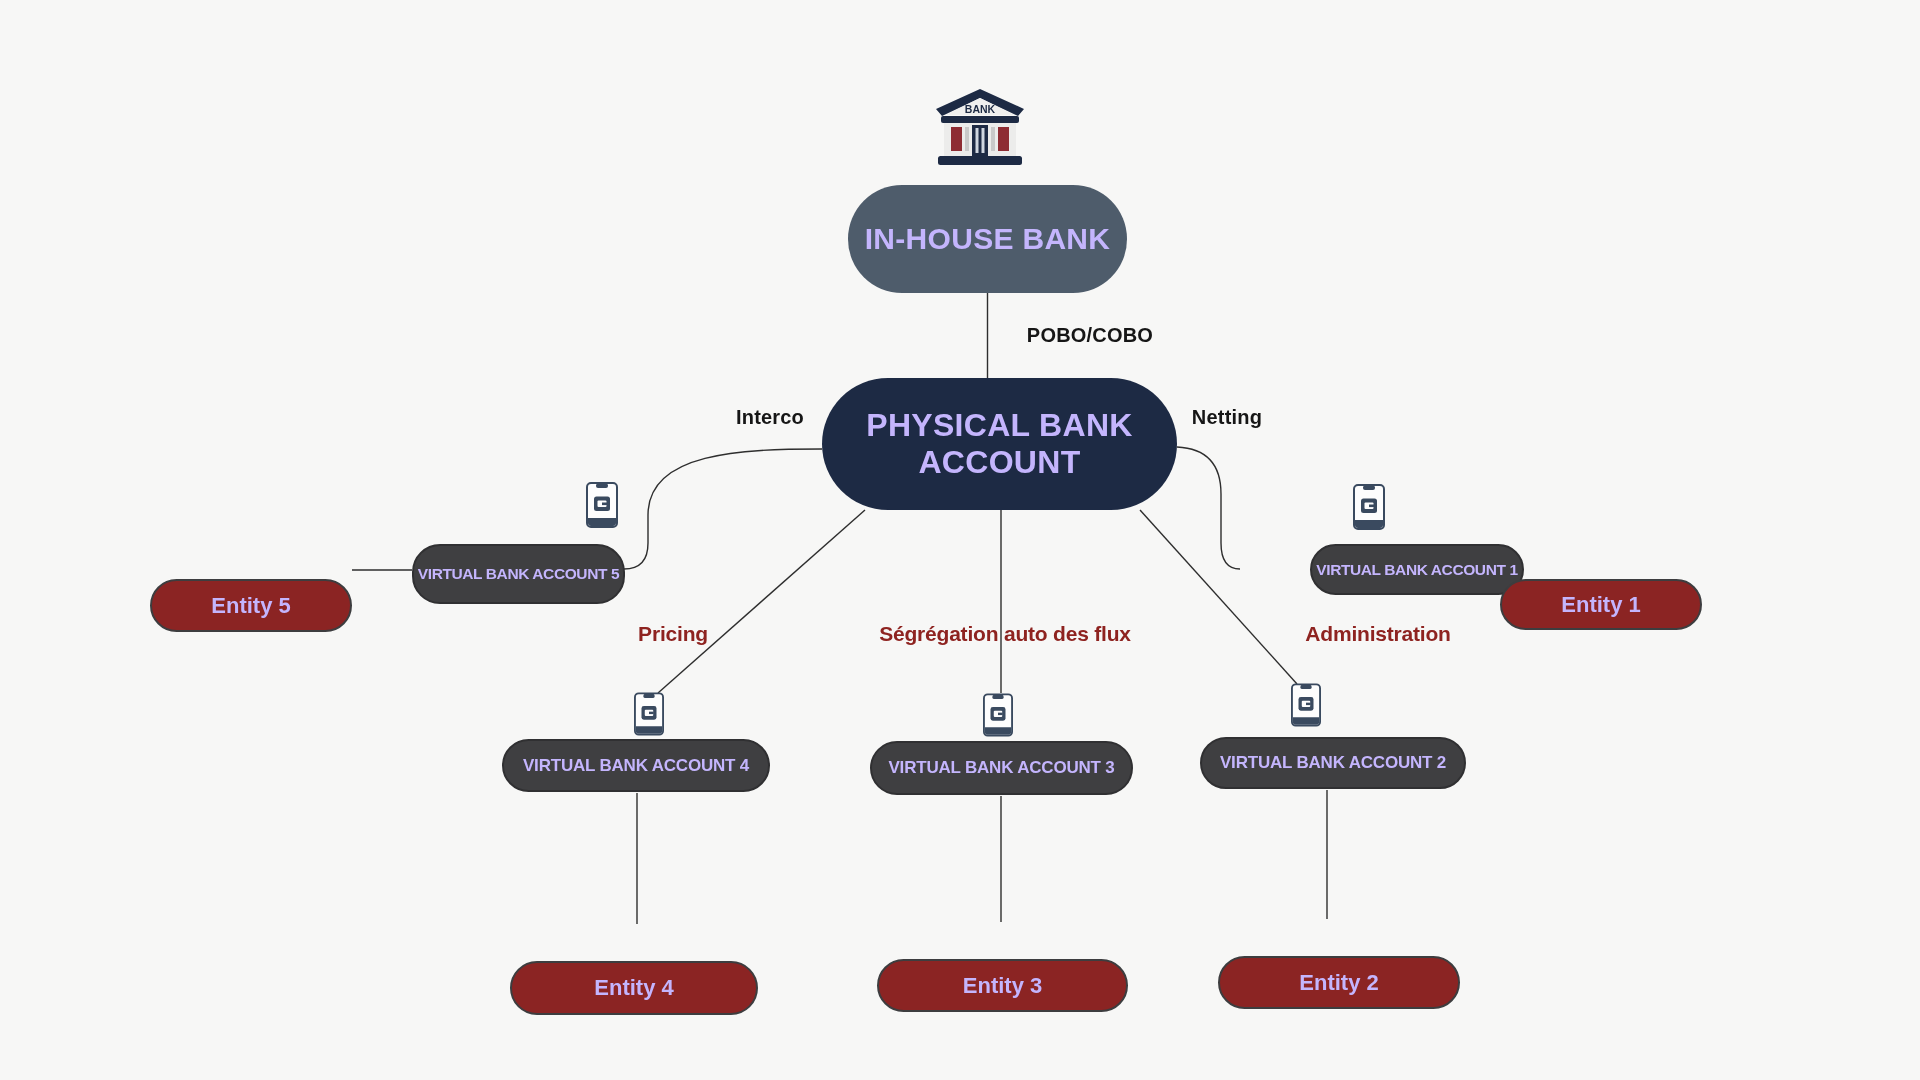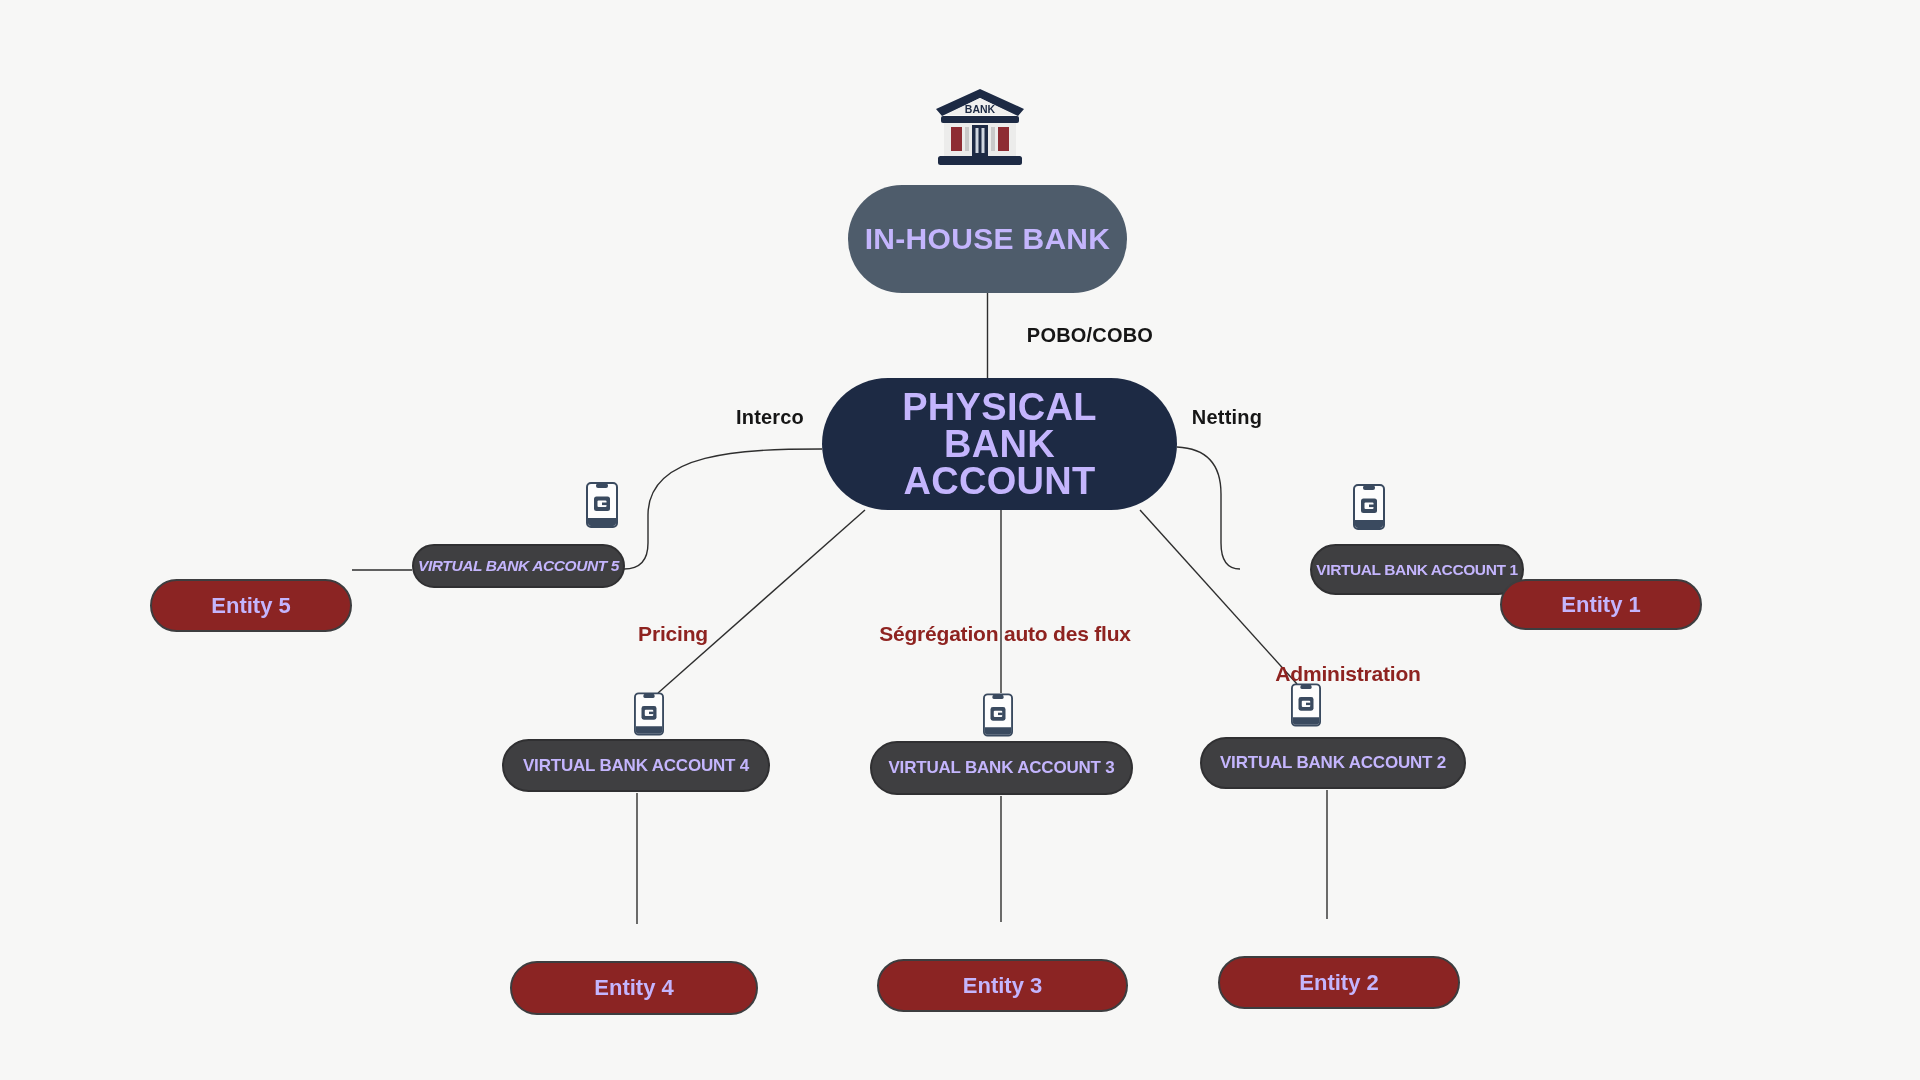--- a/index.html
+++ b/index.html
@@ -4,45 +4,45 @@
 <style>
   html,body{margin:0;padding:0;}
   body{background:#f7f7f6;font-family:"Liberation Sans",sans-serif;}
   #canvas{position:relative;width:1920px;height:1080px;background:#f7f7f6;overflow:hidden;}
   #wires{position:absolute;left:0;top:0;z-index:1;}
   .node{position:absolute;display:flex;align-items:center;justify-content:center;
         text-align:center;color:#c4b5fd;font-weight:bold;z-index:2;box-sizing:border-box;}
   .node.ihb{left:848px;top:185px;width:279px;height:108px;background:#4e5c6b;
         border-radius:54px;font-size:30px;letter-spacing:.3px;}
   .node.pba{left:822px;top:378px;width:355px;height:132px;background:#1d2a44;
-        border-radius:66px;font-size:38px;line-height:37px;letter-spacing:.3px;padding:0 30px;}
+        border-radius:66px;font-size:32px;line-height:37px;letter-spacing:.3px;padding:0 30px;}
   .node.vba{background:#3f3f41;border:2px solid #303032;border-radius:28px;
         font-size:17px;letter-spacing:-.2px;}
   .node.vba.narrow{font-size:15.5px;letter-spacing:-.4px;}
   .node.ent{background:#8b2423;border:2.5px solid #3d3d3f;border-radius:28px;font-size:22px;margin-top:36px;}
-  .node.vba5{left:412px;top:544px;width:213px;height:44px;font-style:italic;}
+  .node.vba5{left:412px;top:544px;width:213px;height:60px;}
   .node.vba1{left:1310px;top:544px;width:214px;height:51px;}
   .node.vba4{left:502px;top:739px;width:268px;height:53px;}
   .node.vba3{left:870px;top:741px;width:263px;height:54px;}
   .node.vba2{left:1200px;top:737px;width:266px;height:52px;}
   .node.ent5{left:150px;top:543px;width:202px;height:53px;}
   .node.ent1{left:1500px;top:543px;width:202px;height:51px;}
   .node.ent4{left:510px;top:925px;width:248px;height:54px;}
   .node.ent3{left:877px;top:923px;width:251px;height:53px;}
   .node.ent2{left:1218px;top:920px;width:242px;height:53px;text-align:right;}
   .lbl{position:absolute;transform:translate(-50%,-50%);font-weight:bold;
        white-space:nowrap;z-index:3;}
   .lbl.dark{color:#161616;font-size:20px;letter-spacing:.2px;}
   .lbl.red{color:#8e2320;font-size:21px;letter-spacing:-.2px;}
   .lbl.pobo{left:1090px;top:335px;text-align:right;}
   .lbl.interco{left:770px;top:417px;}
   .lbl.netting{left:1227px;top:417px;}
   .lbl.pricing{left:673px;top:634px;text-align:right;}
   .lbl.segregation{left:1005px;top:634px;}
-  .lbl.administration{left:1348px;top:634px;margin-top:40px;}
+  .lbl.administration{left:1378px;top:634px;}
   .icon{position:absolute;z-index:2;}
   .bank-ic{left:935px;top:88px;}
   .dev5{left:586px;top:482px;}
   .dev1{left:1353px;top:484px;}
   .dev4{left:634px;top:692px;}
   .dev3{left:983px;top:693px;}
   .dev2{left:1291px;top:683px;}
 </style>
 </head>
 <body>

